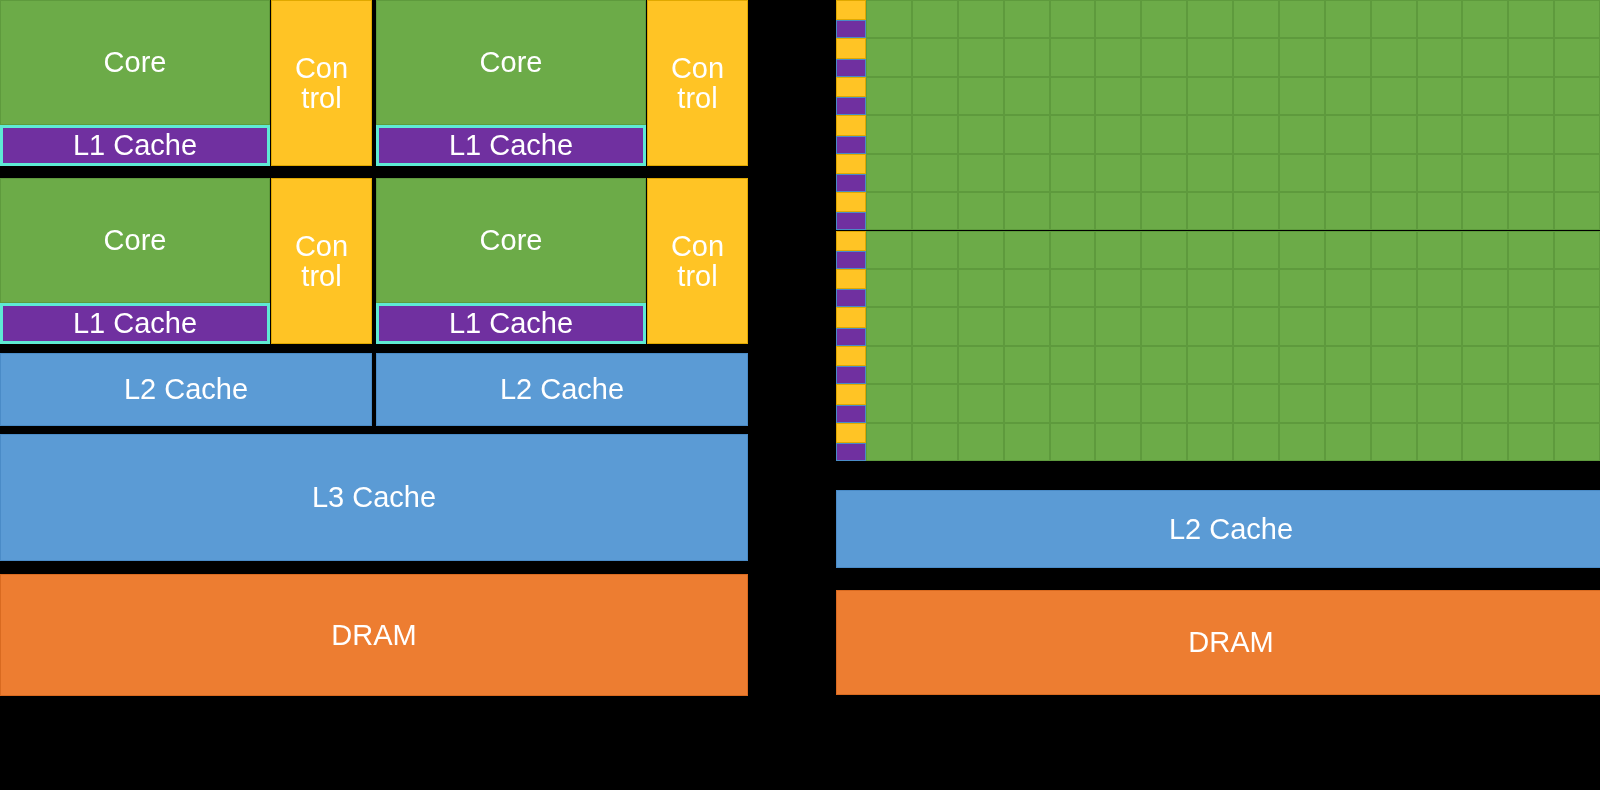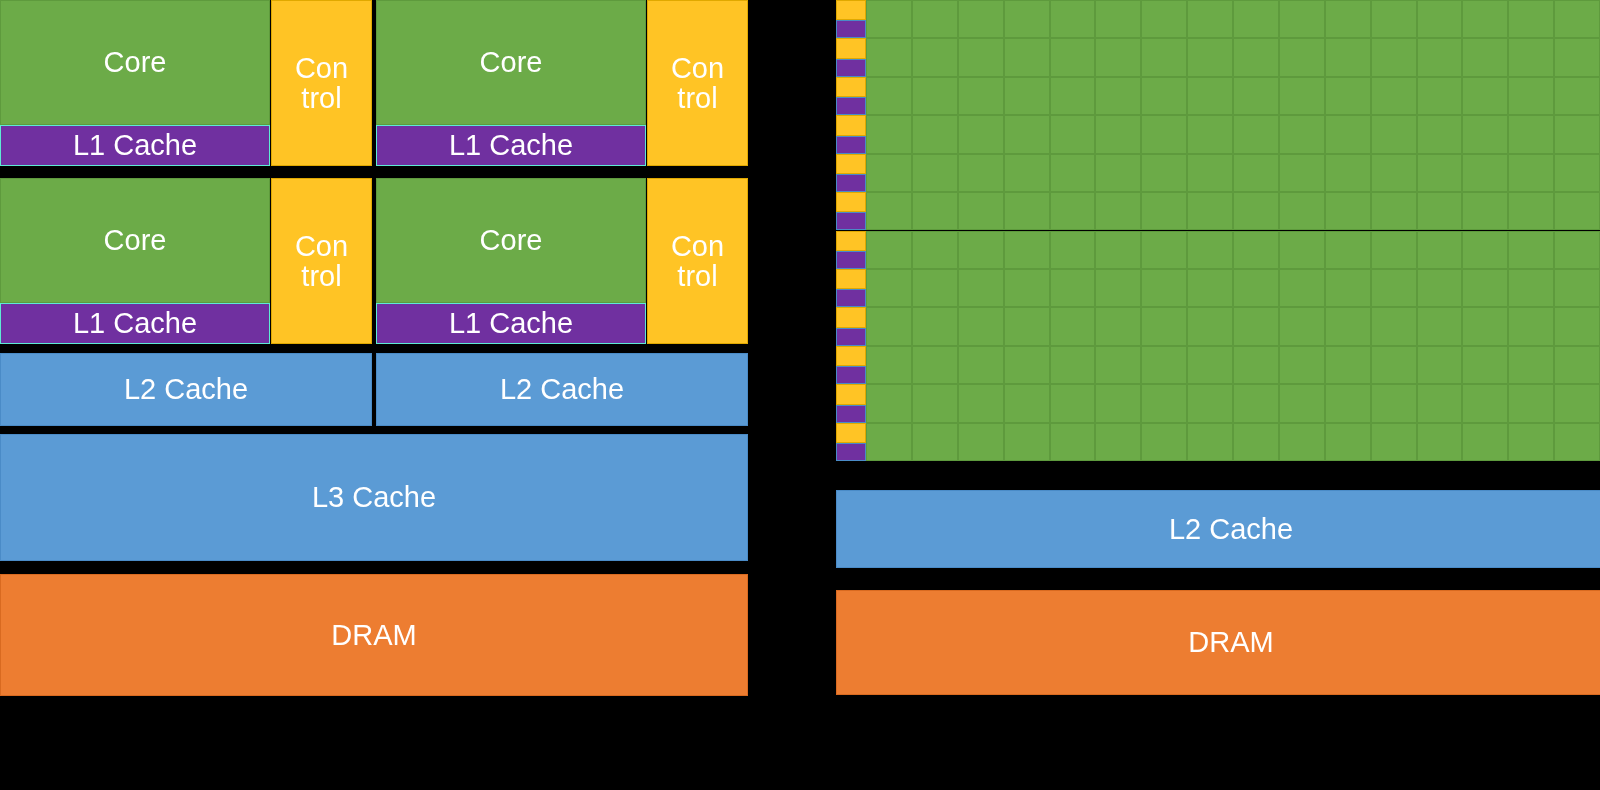--- a/index.html
+++ b/index.html
@@ -27,21 +27,21 @@
     align-items: center;
     justify-content: center;
     color: #FFFFFF;
     text-align: center;
     line-height: 1.05;
     white-space: pre-line;
     overflow: hidden;
   }
 
   .green  { background: #6CAB48; border: 1px solid #5E9A3D; }
-  .purple { background: #7030A0; border: 1px solid #5eead4; }
+  .purple { background: #7030A0; border: 3px solid #5eead4; }
   .yellow { background: #FFC425; border: 1px solid #E0A800; }
   .blue   { background: #5B9BD5; border: 1px solid #4A8BC7; }
   .orange { background: #ED7D31; border: 1px solid #D96A20; }
   .txt-md { font-size: 29px; }
 
   
   .core-group { position: absolute; }
 
   
   .gpu-strip {

